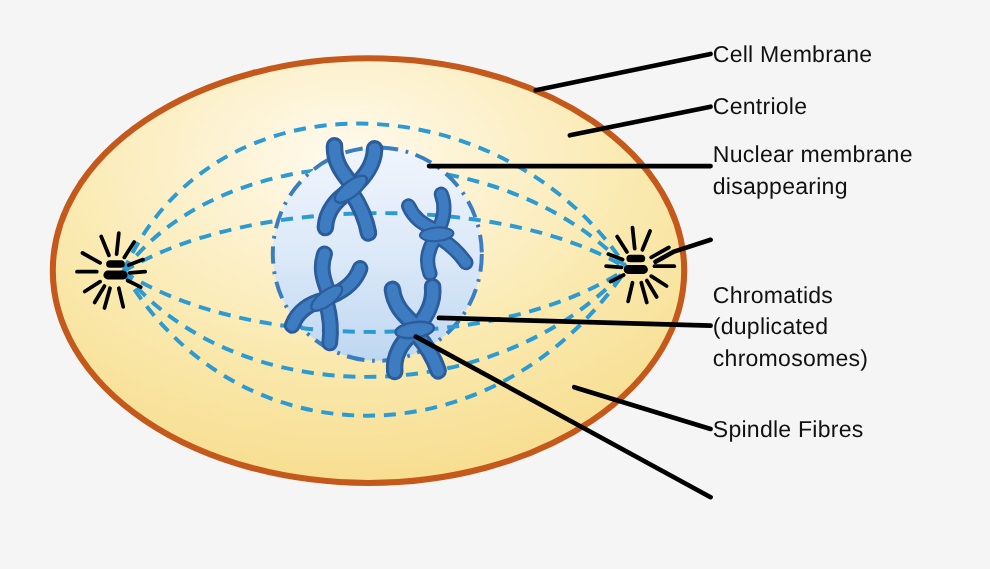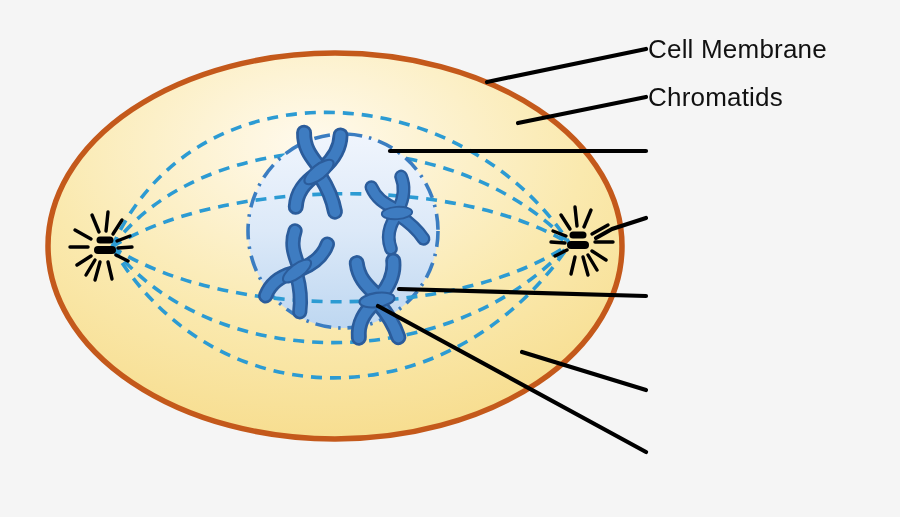--- a/index.html
+++ b/index.html
@@ -5,21 +5,21 @@
   :root{
     --bg:#f5f5f5; --ink:#111111;
     --membrane:#c4591b; --cell-in:#fffaee; --cell-mid:#fae9ae; --cell-out:#f5d67c;
     --fiber:#2c9bd3; --nuc-border:#3b7dc1; --nuc-top:#f0f5fd; --nuc-mid:#dce9f8; --nuc-bottom:#bed7f1;
     --chr-fill:#3e7cc1; --chr-dark:#2b5c9b;
   }
   html,body{margin:0;padding:0;background:var(--bg);}
   .stage{position:relative;width:900px;height:517px;background:var(--bg);overflow:hidden;
          font-family:"Liberation Sans","DejaVu Sans",sans-serif;}
   .stage svg{position:absolute;left:0;top:0;}
-  .label{position:absolute;left:648px;color:var(--ink);font-size:26px;line-height:29px;
+  .label{position:absolute;left:648px;color:var(--ink);font-size:21px;line-height:29px;
          white-space:pre-line;letter-spacing:0.2px;}
   
   .cell-membrane{fill:url(#gCell);stroke:var(--membrane);stroke-width:5.5;}
   .fiber{fill:none;stroke:var(--fiber);stroke-width:3.6;stroke-dasharray:11 8;}
   .nucleus{fill:url(#gNuc);stroke:var(--nuc-border);stroke-width:3.6;stroke-dasharray:16 7 2.5 7;}
   .arm-outline{fill:none;stroke:var(--chr-dark);stroke-width:14.5;stroke-linecap:round;}
   .arm-fill{fill:none;stroke:var(--chr-fill);stroke-width:9.5;stroke-linecap:round;}
   .band{fill:var(--chr-fill);stroke:var(--chr-dark);stroke-width:2;}
   .pill{fill:#000;}
   .ray{stroke:#000;stroke-width:3.4;stroke-linecap:round;}
@@ -120,14 +120,20 @@
       <path class="pointer" d="M518,123 L646,97"></path>
       <path class="pointer" d="M390,151 L646,151"></path>
       <path class="pointer" d="M646,218 L612,229 L596,238"></path>
       <path class="pointer" d="M399,289 L646,296"></path>
       <path class="pointer" d="M522,352 L646,390"></path>
       <path class="pointer" d="M378,306 L646,452"></path>
     </g>
   </svg>
 
   <div class="label" style="top:34.5px">Cell Membrane</div>
-  <div class="label" style="top:82.5px">Chromatids</div>
+  <div class="label" style="top:82.5px">Centriole</div>
+  <div class="label" style="top:125.5px">Nuclear membrane
+disappearing</div>
+  <div class="label" style="top:253.5px">Chromatids
+(duplicated
+chromosomes)</div>
+  <div class="label" style="top:375.5px">Spindle Fibres</div>
 </div>
 
 </body></html>

